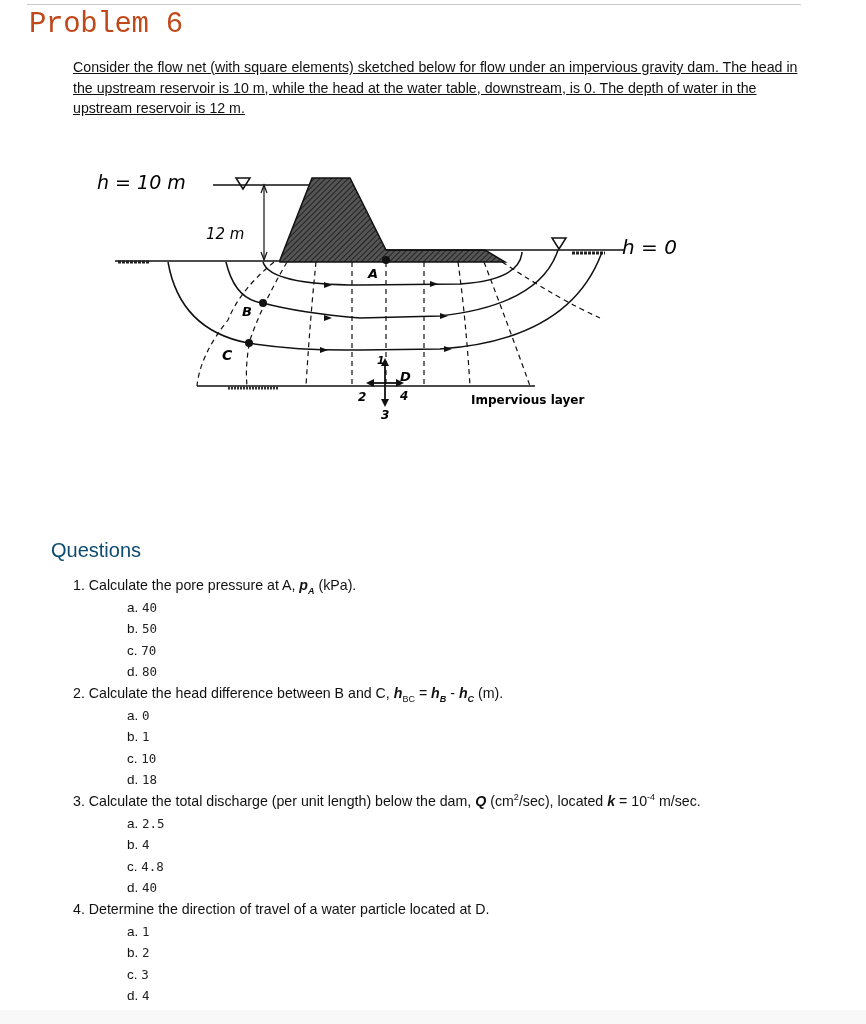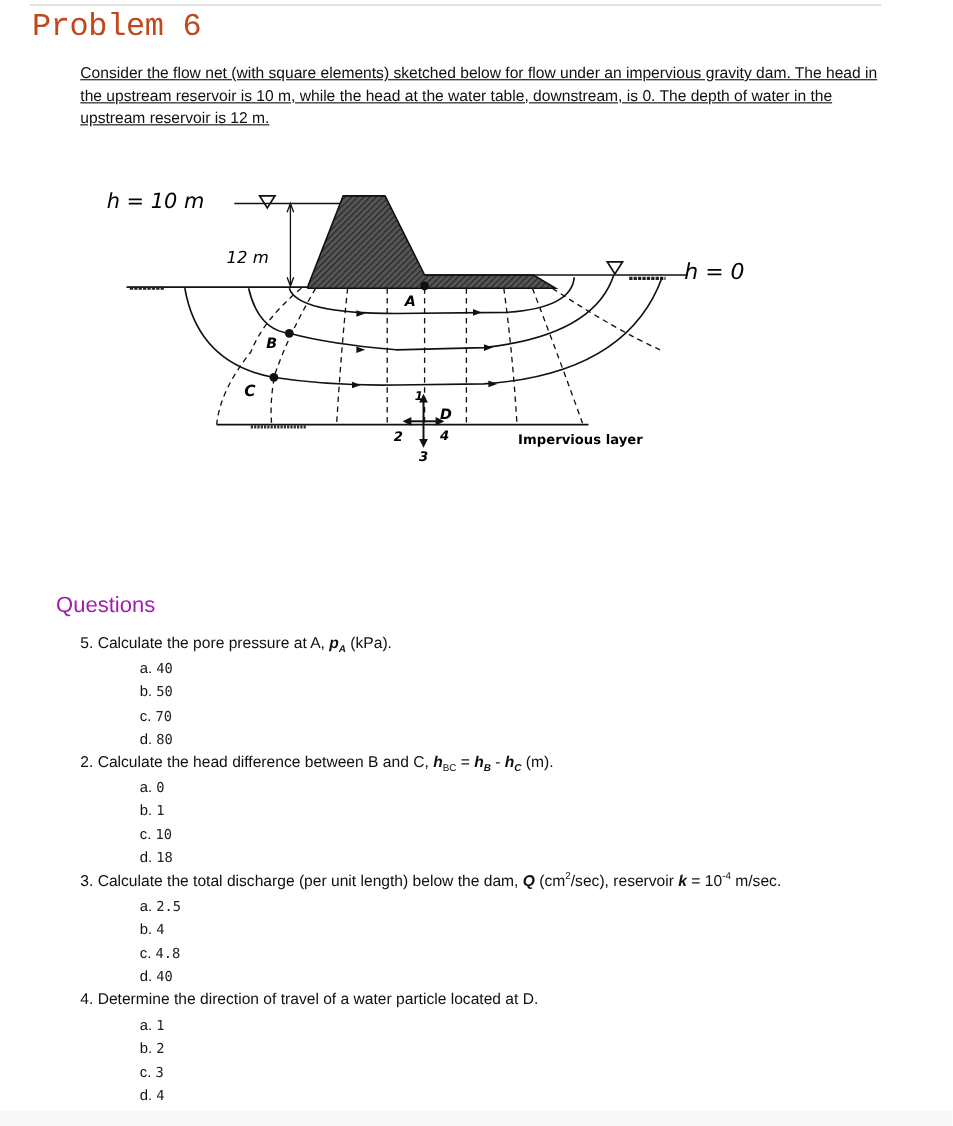--- a/index.html
+++ b/index.html
@@ -3,21 +3,21 @@
   <meta charset="utf-8">
   <style>
     html, body { margin: 0; padding: 0; background: #ffffff; }
     body { width: 866px; height: 1024px; position: relative; overflow: hidden;
            font-family: "Liberation Sans", sans-serif; color: #111; }
     .top-rule { position: absolute; left: 27px; top: 4px; width: 774px; height: 1px; background: #c8c8c8; }
     .title { position: absolute; left: 29px; top: 8px; font-size: 29px; color: #c0491c;
              font-family: Liberation Mono, monospace; letter-spacing: -0.3px; }
     .intro { position: absolute; left: 73px; top: 57px; width: 740px; font-size: 14.2px; line-height: 20.5px; color: #111; text-decoration: underline; }
     .figure { position: absolute; left: 90px; top: 150px; width: 630px; height: 290px; }
-    .questions-title { position: absolute; left: 51px; top: 539px; font-size: 20px; color: #a21caf; }
+    .questions-title { position: absolute; left: 51px; top: 539px; font-size: 20px; color: #0c4a6e; }
     .qlist { position: absolute; left: 73px; top: 575px; width: 780px; }
     .q { font-size: 14.2px; line-height: 21.6px; }
     .opt { font-size: 13.5px; line-height: 21.6px; padding-left: 54px; }
     .opt .val { font-family: "DejaVu Sans Mono", monospace; font-size: 12.5px; color: #222; }
     .q i { font-style: italic; font-weight: bold; }
     sub, sup { font-size: 9px; line-height: 0; }
     .fade { position: absolute; left: 0; top: 1010px; width: 866px; height: 14px; background: #f8f8f8; }
     svg text { font-family: "DejaVu Sans", sans-serif; }
   </style>
 </head>
@@ -111,37 +111,37 @@
   <text x="400" y="400" font-size="12" font-style="italic" font-weight="bold">4</text>
 
   <text x="471" y="404" font-size="12" font-weight="bold">Impervious layer</text>
 </svg>
 
 <div class="questions-title">Questions</div>
 
 <div class="qlist">
 
   <div class="q">
-    <span>5. Calculate the pore pressure at A, </span><i>p</i><sub><i>A</i></sub><span> (kPa).</span>
+    <span>1. Calculate the pore pressure at A, </span><i>p</i><sub><i>A</i></sub><span> (kPa).</span>
   </div>
   <div class="opt"><span>a.</span> <span class="val">40</span></div>
   <div class="opt"><span>b.</span> <span class="val">50</span></div>
   <div class="opt"><span>c.</span> <span class="val">70</span></div>
   <div class="opt"><span>d.</span> <span class="val">80</span></div>
 
   <div class="q">
     <span>2. Calculate the head difference between B and C, </span><i>h</i><sub>BC</sub><span> = </span><i>h</i><sub><i>B</i></sub><span> - </span><i>h</i><sub><i>C</i></sub><span> (m).</span>
   </div>
   <div class="opt"><span>a.</span> <span class="val">0</span></div>
   <div class="opt"><span>b.</span> <span class="val">1</span></div>
   <div class="opt"><span>c.</span> <span class="val">10</span></div>
   <div class="opt"><span>d.</span> <span class="val">18</span></div>
 
   <div class="q">
-    <span>3. Calculate the total discharge (per unit length) below the dam, </span><i>Q</i><span> (cm</span><sup>2</sup><span>/sec), reservoir </span><i>k</i><span> = 10</span><sup>-4</sup><span> m/sec.</span>
+    <span>3. Calculate the total discharge (per unit length) below the dam, </span><i>Q</i><span> (cm</span><sup>2</sup><span>/sec), located </span><i>k</i><span> = 10</span><sup>-4</sup><span> m/sec.</span>
   </div>
   <div class="opt"><span>a.</span> <span class="val">2.5</span></div>
   <div class="opt"><span>b.</span> <span class="val">4</span></div>
   <div class="opt"><span>c.</span> <span class="val">4.8</span></div>
   <div class="opt"><span>d.</span> <span class="val">40</span></div>
 
   <div class="q">
     <span>4. Determine the direction of travel of a water particle located at D.</span>
   </div>
   <div class="opt"><span>a.</span> <span class="val">1</span></div>

